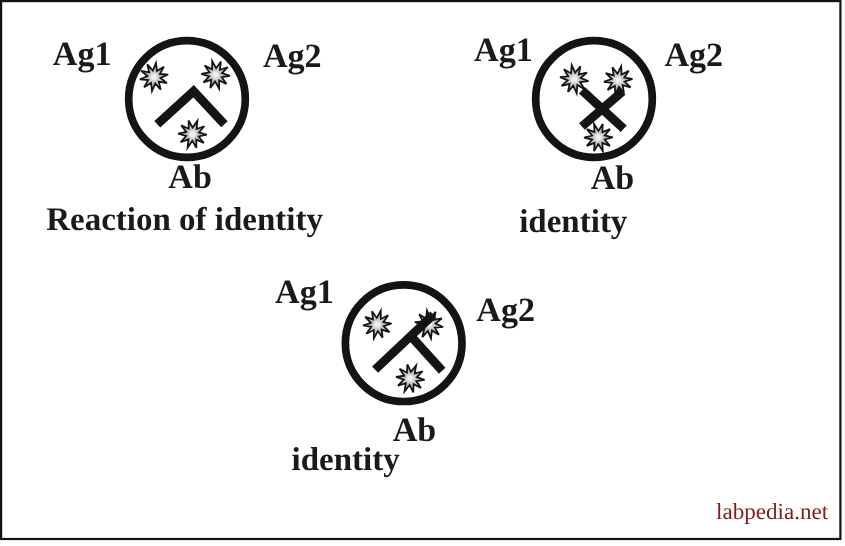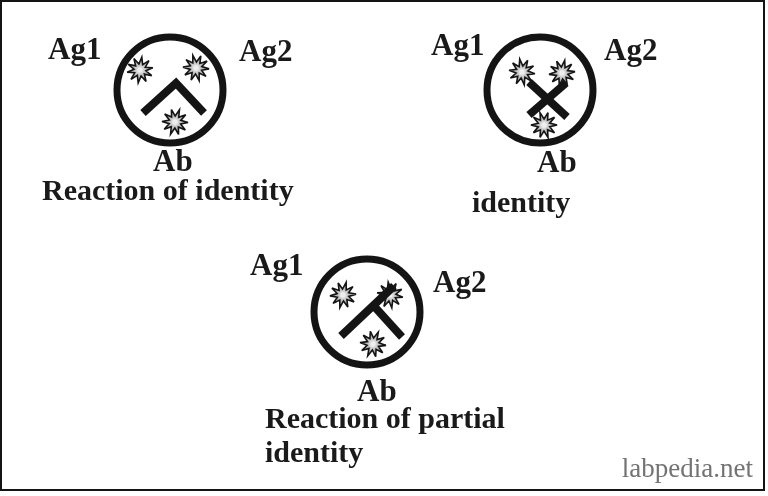--- a/index.html
+++ b/index.html
@@ -23,22 +23,22 @@
   .lbl{
     position:absolute;font-weight:bold;font-size:31px;line-height:1.05;
     white-space:nowrap;letter-spacing:0px;
   }
   .caption{
     position:absolute;font-weight:bold;font-size:30px;line-height:34px;
     white-space:nowrap;
   }
   .caption span{display:block;}
   .watermark{
-    position:absolute;top:455px;right:15px;font-size:27px;font-weight:normal;
-    color:#737373;line-height:1;
+    position:absolute;top:455px;right:15px;font-size:21px;font-weight:normal;
+    color:#7f1d1d;line-height:1;
   }
   .plate-circle{fill:#fff;stroke:var(--line);stroke-width:7;}
   .precip{fill:none;stroke:var(--line);stroke-width:8;stroke-linecap:butt;stroke-linejoin:miter;}
 </style>
 </head>
 <body>
 
 <svg width="0" height="0" style="position:absolute" aria-hidden="true" xmlns:xlink="http://www.w3.org/1999/xlink">
   <defs>
     <radialGradient id="starGrad">
@@ -60,21 +60,21 @@
     <svg class="svgbox" style="left:110px;top:28px;" viewBox="0 0 120 124">
       <circle class="plate-circle" cx="60" cy="62" r="53"></circle>
       <use href="#burst" xlink:href="#burst" transform="translate(30,42) rotate(8)"></use>
       <use href="#burst" xlink:href="#burst" transform="translate(86,40) rotate(-14)"></use>
       <use href="#burst" xlink:href="#burst" transform="translate(65,94) rotate(20)"></use>
       <path class="precip" d="M33,85 L66,55 L94,85"></path>
     </svg>
     <div class="lbl" style="left:48px;top:33px;">Ag1</div>
     <div class="lbl" style="left:239px;top:35px;">Ag2</div>
     <div class="lbl" style="left:153px;top:145px;">Ab</div>
-    <div class="caption" style="left:42px;top:173px;text-align:right;">
+    <div class="caption" style="left:42px;top:183px;text-align:right;">
       <span>Reaction of identity</span>
     </div>
   </div>
 
   <div>
     <svg class="svgbox" style="left:480px;top:28px;" viewBox="0 0 120 124">
       <circle class="plate-circle" cx="60" cy="62" r="53"></circle>
       <use href="#burst" xlink:href="#burst" transform="translate(42,44) rotate(-10)"></use>
       <use href="#burst" xlink:href="#burst" transform="translate(82,45) rotate(12)"></use>
       <use href="#burst" xlink:href="#burst" transform="translate(64,97) rotate(-18)"></use>
@@ -95,19 +95,18 @@
       <use href="#burst" xlink:href="#burst" transform="translate(36,45) rotate(14)"></use>
       <use href="#burst" xlink:href="#burst" transform="translate(83,45) rotate(-8)"></use>
       <use href="#burst" xlink:href="#burst" transform="translate(66,94) rotate(24)"></use>
       <path class="precip" d="M34,86 L87,36"></path>
       <path class="precip" d="M66,55 L95,87"></path>
     </svg>
     <div class="lbl" style="left:250px;top:249px;">Ag1</div>
     <div class="lbl" style="left:433px;top:266px;">Ag2</div>
     <div class="lbl" style="left:357px;top:375px;">Ab</div>
     <div class="caption" style="left:265px;top:401px;">
-      <span>Reaction of partial</span>
       <span>identity</span>
     </div>
   </div>
 
   <div class="watermark">labpedia.net</div>
 </div>
 
 </body></html>

